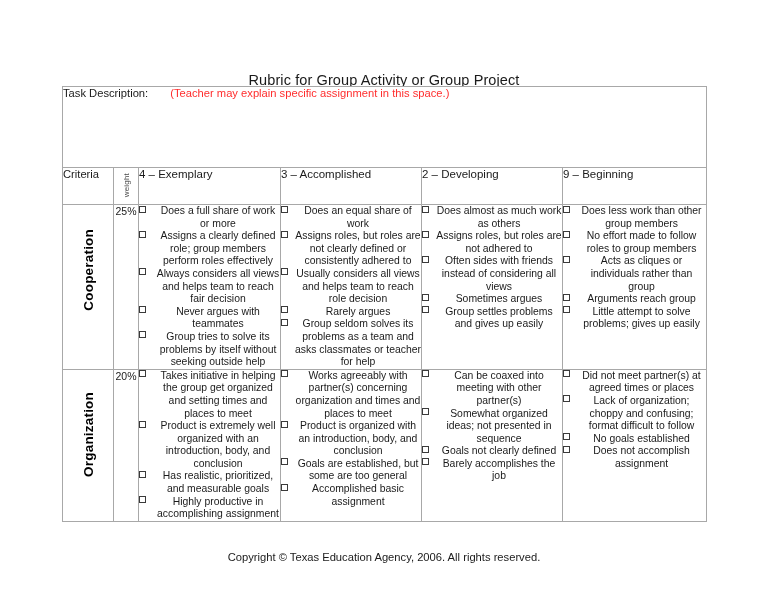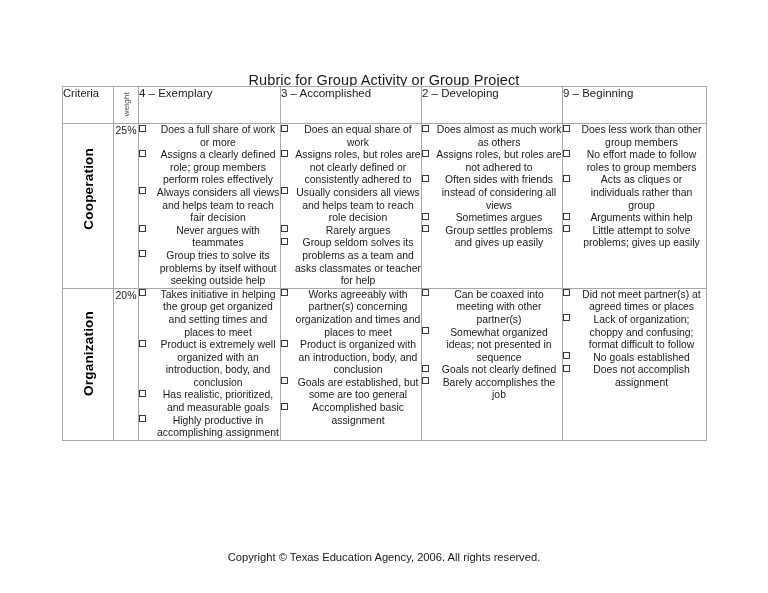--- a/index.html
+++ b/index.html
@@ -167,20 +167,25 @@
     <colgroup>
       <col style="width:51px">
       <col style="width:25px">
       <col style="width:142px">
       <col style="width:141px">
       <col style="width:141px">
       <col style="width:144px">
     </colgroup>
     <tbody>
       <tr>
+        <td class="task-cell" colspan="6">
+          <span class="task-label">Task Description:</span><span class="task-hint" id="task-hint" style="color: rgb(255, 45, 45);">(Teacher may explain specific assignment in this space.)</span>
+        </td>
+      </tr>
+      <tr>
         <td class="hdr-cell hdr-criteria">Criteria</td>
         <td class="hdr-cell">
           <div class="weight-wrap">
             <span class="weight-rot">weight</span>
           </div>
         </td>
         <td class="hdr-cell">4 – Exemplary</td>
         <td class="hdr-cell">3 – Accomplished</td>
         <td class="hdr-cell">2 – Developing</td>
         <td class="hdr-cell">9 – Beginning</td>
@@ -218,21 +223,21 @@
               <li><span class="cbox"></span><span>Often sides with friends instead of considering all views</span></li>
               <li><span class="cbox"></span><span>Sometimes argues</span></li>
               <li><span class="cbox"></span><span>Group settles problems and gives up easily</span></li>
             </ul>
         </td>
         <td class="level-cell">
           <ul class="checklist">
               <li><span class="cbox"></span><span>Does less work than other group members</span></li>
               <li><span class="cbox"></span><span>No effort made to follow roles to group members</span></li>
               <li><span class="cbox"></span><span>Acts as cliques or individuals rather than group</span></li>
-              <li><span class="cbox"></span><span>Arguments within help</span></li>
+              <li><span class="cbox"></span><span>Arguments reach group</span></li>
               <li><span class="cbox"></span><span>Little attempt to solve problems; gives up easily</span></li>
             </ul>
         </td>
       </tr>
 
       <tr>
         <td class="crit-cell">
           <div class="crit-rot-wrap">
             <span class="crit-rot">Organization</span>
           </div>

